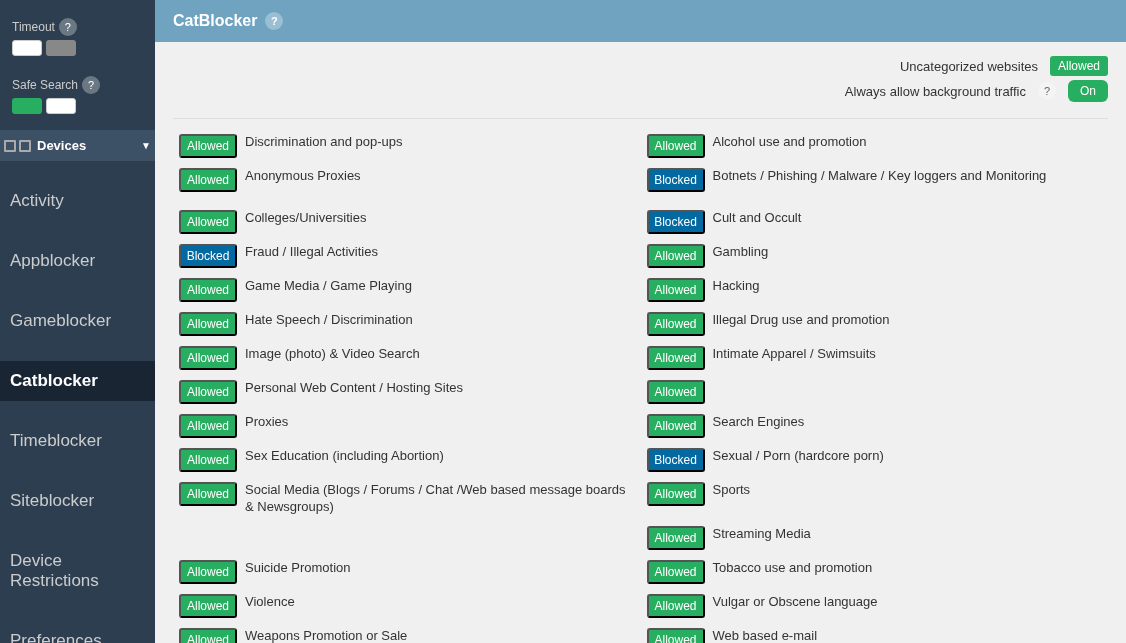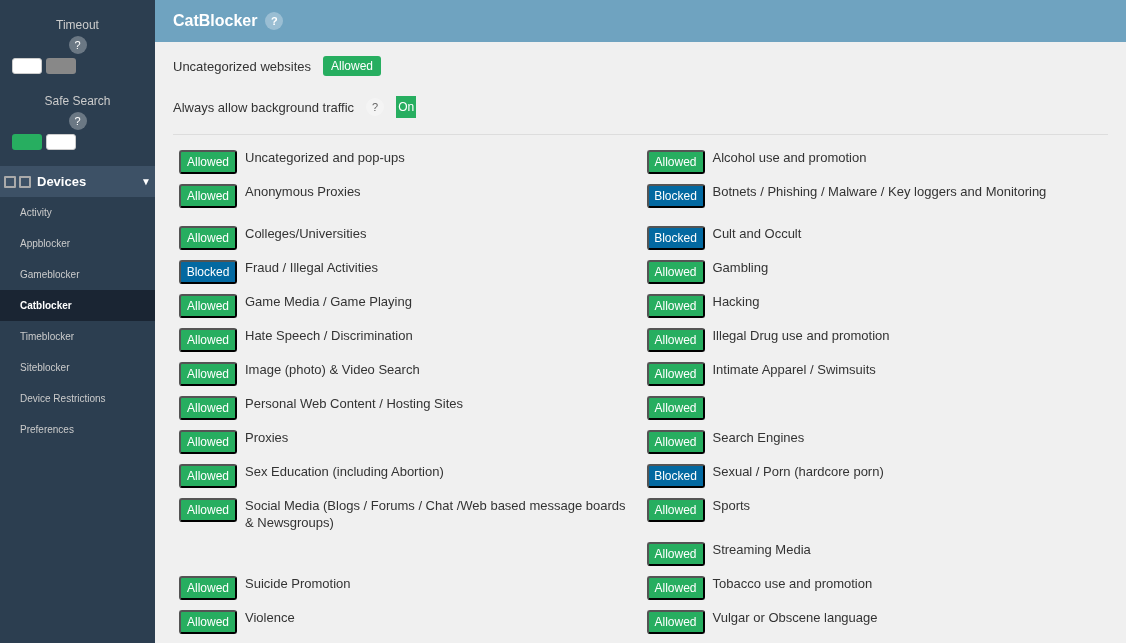--- a/index.html
+++ b/index.html
@@ -28,21 +28,20 @@
       padding: 8px 12px 4px 12px;
     }
 
     .timeout-label, .safesearch-label {
       font-size: 12px;
       color: #ccc;
       margin-bottom: 4px;
       display: flex;
       align-items: center;
       gap: 4px;
-      flex-direction: column;
     }
 
     .toggle-container {
       display: flex;
       gap: 4px;
       margin-bottom: 8px;
     }
 
     .toggle-btn {
       width: 30px;
@@ -79,24 +78,25 @@
       border: 2px solid #aaa;
       border-radius: 1px;
     }
 
     .chevron {
       margin-left: auto;
       font-size: 10px;
     }
 
     .nav-item {
-      padding: 10px 20px;
+      padding: 10px 10px;
       color: #ccc;
       cursor: pointer;
-      font-size: 10px;
+      font-size: 17px;
+      margin-top: 20px;
     }
 
     .nav-item.active {
       background: #1a2533;
       color: #fff;
       font-weight: bold;
     }
 
     
     .main {
@@ -133,22 +133,23 @@
     .content-area {
       flex: 1;
       background: #f0f0f0;
       overflow-y: auto;
       padding: 14px 18px;
     }
 
     .top-controls {
       display: flex;
       flex-direction: column;
-      gap: 20px;
+      gap: 4px;
       margin-bottom: 16px;
+      align-items: flex-end;
     }
 
     .control-row {
       display: flex;
       align-items: center;
       gap: 12px;
     }
 
     .control-label {
       font-size: 13px;
@@ -162,22 +163,22 @@
       border-radius: 3px;
       padding: 4px 10px;
       font-size: 12px;
       cursor: pointer;
     }
 
     .btn-on {
       background: #27ae60;
       color: #fff;
       border: none;
-      border-radius: 0;
-      padding: 4px 2px;
+      border-radius: 6px;
+      padding: 4px 12px;
       font-size: 12px;
       cursor: pointer;
     }
 
     .divider {
       border: none;
       border-top: 1px solid #ddd;
       margin: 10px 0;
     }
 
@@ -286,21 +287,21 @@
         <span class="help-circle question-icon">?</span>
         <button class="btn-on">On</button>
       </div>
     </div>
 
     <hr class="divider">
 
     <div class="categories-grid" id="categories-grid">
     <div class="category-item">
           <button class="status-badge status-allowed">Allowed</button>
-          <span class="category-label">Uncategorized and pop-ups</span>
+          <span class="category-label">Discrimination and pop-ups</span>
         </div>
         <div class="category-item">
           <button class="status-badge status-allowed">Allowed</button>
           <span class="category-label">Alcohol use and promotion</span>
         </div>
         <div class="category-item">
           <button class="status-badge status-allowed">Allowed</button>
           <span class="category-label">Anonymous Proxies</span>
         </div>
         <div class="category-item">

